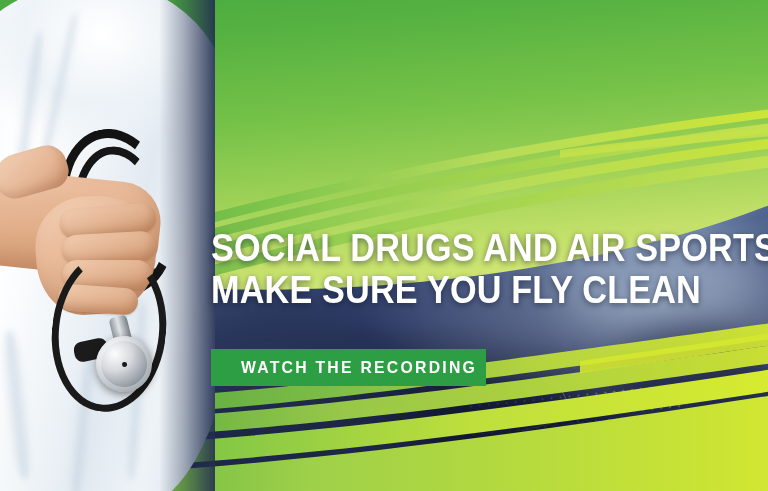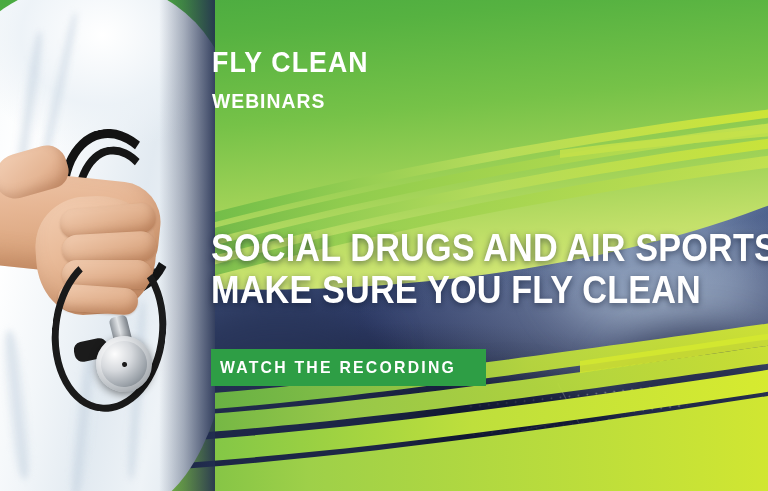--- a/index.html
+++ b/index.html
@@ -343,21 +343,21 @@
 
   
   .cta {
     position: absolute;
     left: 211px; top: 349px;
     width: 275px; height: 37px;
     background: #2e9e45;
     border: none;
     display: flex;
     align-items: center;
-    justify-content: flex-start;
+    justify-content: flex-end;
     cursor: pointer;
     padding: 0;
   }
   .cta-label {
     color: #ffffff;
     font-family: "Liberation Sans", sans-serif;
     font-size: 17px;
     font-weight: 700;
     letter-spacing: 2.4px;
     transform: scaleX(0.93);
@@ -451,24 +451,20 @@
 
     <div class="steth-tube st3"></div>
     <div class="st-clip"></div>
     <div class="chest-stem"></div>
     <div class="chest-piece"></div>
 
     <div class="doctor-fade"></div>
   </div>
 
 
-  <div class="brand">
-    <div class="brand-title">FLY CLEAN</div>
-    <div class="brand-sub">WEBINARS</div>
-  </div>
 
   <div class="headline">
     <div class="headline-line">SOCIAL DRUGS AND AIR SPORTS:</div>
     <div class="headline-line">MAKE SURE YOU FLY CLEAN</div>
   </div>
 
   <button class="cta">
     <span class="cta-label">WATCH THE RECORDING</span>
   </button>
 

